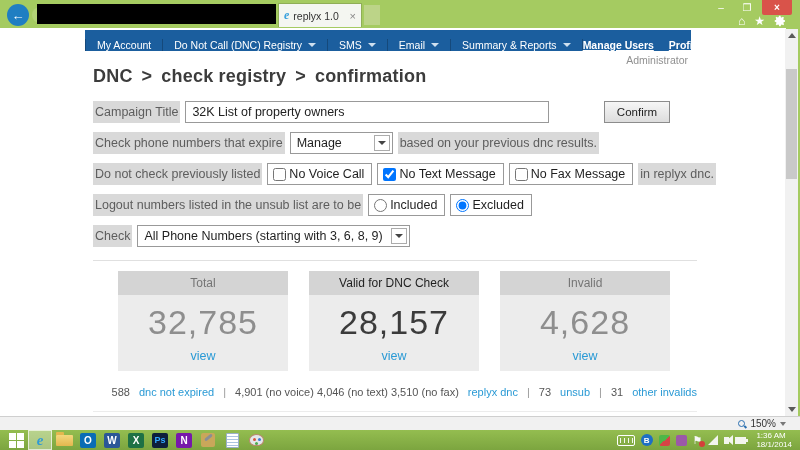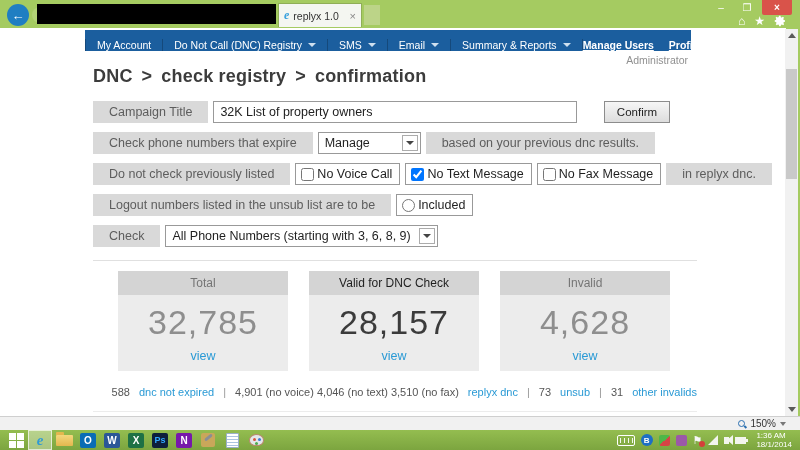--- a/index.html
+++ b/index.html
@@ -33,21 +33,21 @@
   .caret-down { width:0; height:0; border-left:4px solid transparent; border-right:4px solid transparent; border-top:4px solid #cfe0ef; }
   .nav-right { margin-left:auto; display:flex; align-items:center; gap:15px; padding-right:12px; font-weight:bold; }
   .nav-right span { white-space:nowrap;text-decoration:underline; }
   .admin { position:absolute; right:98px; top:26px; font-size:10.5px; color:#909090; }
 
   .content { position:absolute; left:93px; top:38px; width:604px; }
   .breadcrumb { font-size:18px; font-weight:bold; color:#3c3c3c; margin-bottom:14px; letter-spacing:.2px; }
   .breadcrumb .sep { margin:0 9px; }
 
   .frow { display:flex; align-items:stretch; gap:5px; margin-bottom:9px; position:relative; font-size:12.5px; }
-  .glabel { background:#d9d9d9; color:#5d5d5d; padding:3px 16px; display:flex; align-items:center; white-space:nowrap; }
+  .glabel { background:#d9d9d9; color:#5d5d5d; padding:3px 2px; display:flex; align-items:center; white-space:nowrap; }
   .tinput { border:1px solid #999; background:#fff; padding:3px 6px; font-size:12.5px; color:#222; font-family:"Liberation Sans", sans-serif; width:364px; }
   .btn { position:absolute; right:27px; top:0; width:66px; height:22px; background:linear-gradient(#f6f6f6,#dddddd); border:1px solid #8c8c8c; font-size:11.5px; color:#222; font-family:"Liberation Sans", sans-serif; }
   .fake-select { position:relative; border:1px solid #999; background:#fff; padding:3px 26px 3px 6px; display:flex; align-items:center; color:#1f1f1f; white-space:nowrap; }
   .sel-btn { position:absolute; right:2px; top:2px; bottom:2px; width:16px; border:1px solid #acacac; background:#fff; display:flex; align-items:center; justify-content:center; }
   .sel-btn .caret-down { border-top-color:#444; }
   .opt-box { border:1px solid #999; background:#fff; padding:3px 7px 3px 5px; display:flex; align-items:center; gap:3px; color:#1f1f1f; white-space:nowrap; }
   .opt-box input { width:13px; height:13px; margin:0; }
 
   .hdiv { height:1px; background:#e0e0e0; margin:13px 0 10px 0; }
   .stats-row { display:flex; gap:21px; margin-left:25px; }
@@ -211,20 +211,24 @@
         </label>
         <div class="glabel">in replyx dnc.</div>
       </div>
 
       <div class="frow">
         <div class="glabel">Logout numbers listed in the unsub list are to be</div>
         <label class="opt-box">
           <input type="radio" name="unsub" style="">
           <span>Included</span>
         </label>
+        <label class="opt-box">
+          <input type="radio" name="unsub" checked="" style="">
+          <span>Excluded</span>
+        </label>
       </div>
 
       <div class="frow">
         <div class="glabel">Check</div>
         <div class="fake-select">
           <span>All Phone Numbers (starting with 3, 6, 8, 9)</span>
           <span class="sel-btn">
               <span class="caret-down"></span>
             </span>
         </div>

